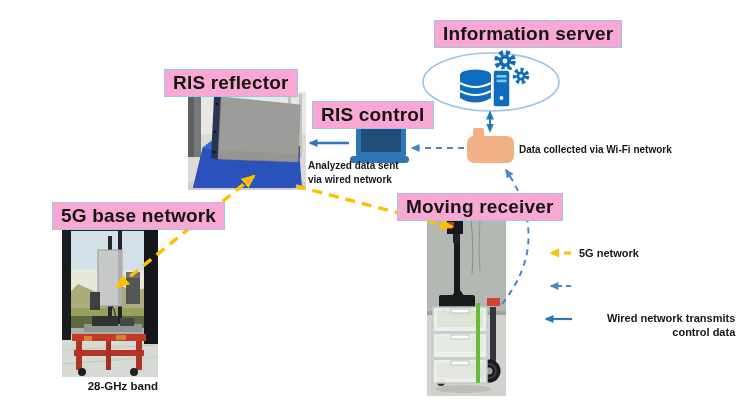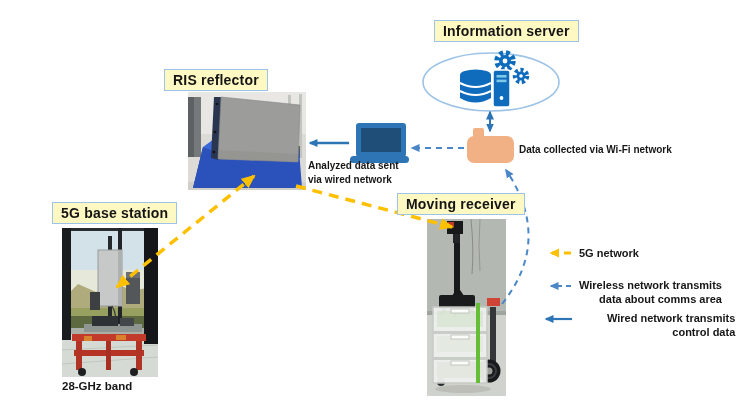--- a/index.html
+++ b/index.html
@@ -4,23 +4,23 @@
 <style>
   html,body{margin:0;padding:0;background:#fff;}
   body{width:752px;height:408px;overflow:hidden;
        font-family:"Liberation Sans",sans-serif;}
   #canvas{position:relative;width:752px;height:408px;background:#fff;}
 
   .photo{position:absolute;z-index:1;}
   .iconsvg{position:absolute;z-index:2;}
   #overlay{position:absolute;left:0;top:0;z-index:5;pointer-events:none;}
 
-  .nodebox{position:absolute;z-index:6;background:#fef9c3;
+  .nodebox{position:absolute;z-index:6;background:#f9a8d4;
            border:1.6px solid #9DC3E6;padding:2px 8px;
-           font-weight:bold;font-size:14px;color:#141414;
+           font-weight:bold;font-size:19px;color:#141414;
            white-space:nowrap;letter-spacing:.2px;}
 
   .ann{position:absolute;z-index:6;font-weight:bold;font-size:10px;
        color:#161616;white-space:nowrap;line-height:14px;}
 
   .legend-row{position:absolute;z-index:6;font-weight:bold;font-size:11px;
               color:#161616;white-space:nowrap;line-height:14px;text-align:right;}
 </style>
 </head>
 <body>
@@ -176,35 +176,32 @@
     <line x1="349" y1="143" x2="310" y2="143" stroke="#2E75B6" stroke-width="2.5" marker-end="url(#mBS)"></line>
     <line x1="490" y1="112" x2="490" y2="131" stroke="#2E75B6" stroke-width="2" marker-start="url(#mBS)" marker-end="url(#mBS)"></line>
 
     <line x1="571" y1="253" x2="551" y2="253" stroke="#FFC000" stroke-width="3" stroke-dasharray="7 5" marker-end="url(#mYs)"></line>
     <line x1="571" y1="286" x2="551" y2="286" stroke="#4A86C8" stroke-width="2.2" stroke-dasharray="5 4" marker-end="url(#mB)"></line>
     <line x1="572" y1="319" x2="546" y2="319" stroke="#2E75B6" stroke-width="2.2" marker-end="url(#mBS)"></line>
   </svg>
 
   <div class="nodebox" style="left:434px;top:20px">Information server</div>
   <div class="nodebox" style="left:164px;top:69px">RIS reflector</div>
-  <div class="nodebox" style="left:52px;top:202px">5G base station</div>
+  <div class="nodebox" style="left:312px;top:101px">RIS control</div>
+  <div class="nodebox" style="left:52px;top:202px">5G base network</div>
   <div class="nodebox" style="left:397px;top:193px">Moving receiver</div>
 
   <div class="ann" style="left:519px;top:143px">Data collected via Wi-Fi network</div>
   <div class="ann" style="left:308px;top:159px">
     <div>Analyzed data sent</div>
     <div>via wired network</div>
   </div>
-  <div class="ann" style="left:62px;top:379px;width:96px;text-align:left;font-size:11.5px">28-GHz band</div>
+  <div class="ann" style="left:62px;top:379px;width:96px;text-align:right;font-size:11.5px">28-GHz band</div>
 
   <div class="legend-row" style="left:579px;top:246px">
     <div>5G network</div>
-  </div>
-  <div class="legend-row" style="left:579px;top:278px">
-    <div>Wireless network transmits</div>
-    <div>data about comms area</div>
   </div>
   <div class="legend-row" style="left:607px;top:311px">
     <div>Wired network transmits</div>
     <div>control data</div>
   </div>
 
 </div>
 
 </body></html>

